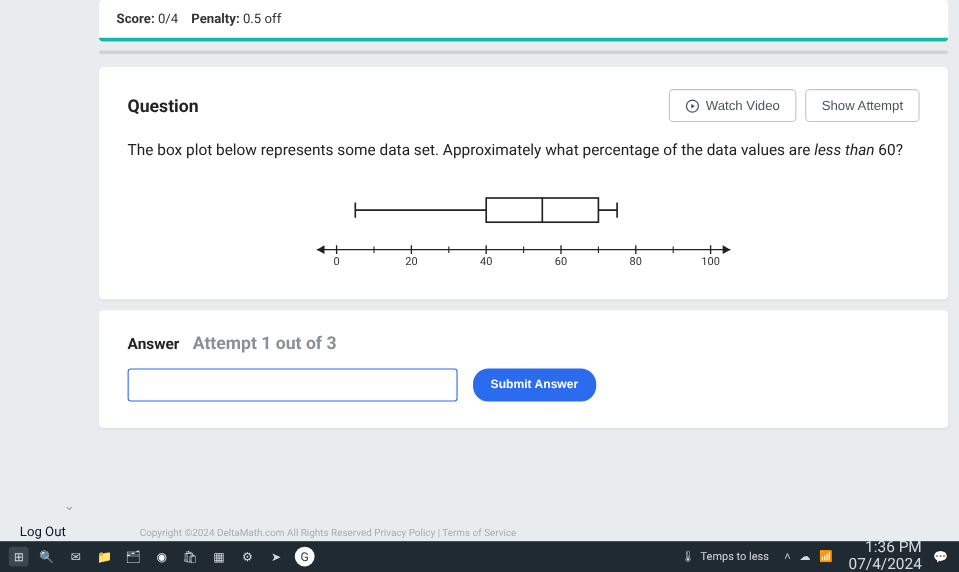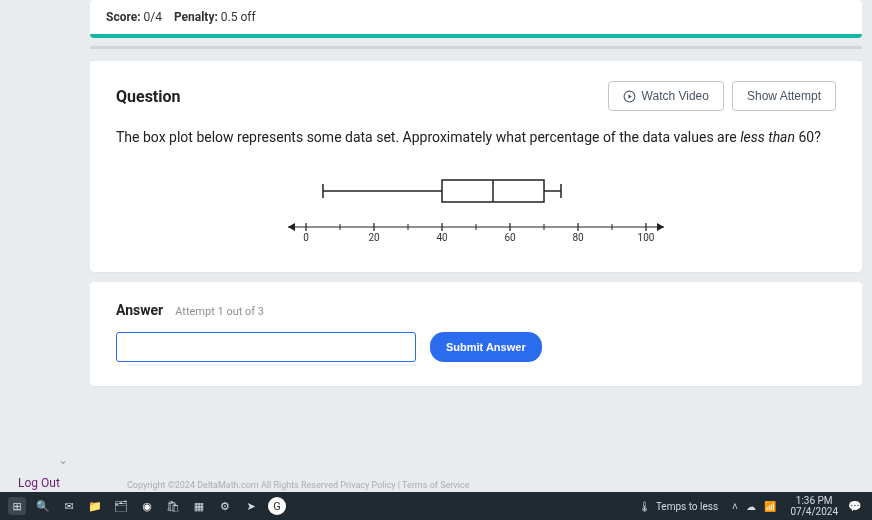--- a/index.html
+++ b/index.html
@@ -75,21 +75,21 @@
     justify-content: center;
     padding: 6px 0 4px 0;
   }
   .answer-card .ans-header {
     display: flex;
     align-items: flex-end;
     gap: 12px;
     margin-bottom: 14px;
   }
   .ans-title { font-size: 14px; font-weight: 700; color: #222; }
-  .ans-sub { font-size: 11px; color: #8a9097; }
+  .ans-sub { font-size: 16px; color: #8a9097; font-weight: bold; }
   .ans-row { display: flex; align-items: center; gap: 14px; }
   .ans-input {
     flex: 0 0 300px;
     height: 30px;
     border: 1.5px solid #2b6bed;
     border-radius: 3px;
     padding: 0 10px;
     font-size: 13px;
     outline: none;
     background: #fff;
@@ -111,21 +111,21 @@
     top: 453px;
     color: #9aa1a8;
     font-size: 12px;
     cursor: pointer;
   }
   .logout {
     position: absolute;
     left: 18px;
     bottom: 30px;
     font-size: 12px;
-    color: #701a75;
+    color: #0f172a;
     cursor: pointer;
   }
   .footer-text {
     position: absolute;
     left: 127px;
     bottom: 30px;
     font-size: 9px;
     color: #a7adb3;
   }
   
@@ -150,21 +150,21 @@
     justify-content: center;
     font-size: 11px;
   }
   .tb-pill {
     display: inline-flex;
     align-items: center;
     gap: 5px;
     padding: 2px 6px;
     border-radius: 3px;
   }
-  .clock { text-align: center; line-height: 1.1; font-size: 10px; margin-left:6px;}
+  .clock { text-align: right; line-height: 1.1; font-size: 14px; margin-left:6px;}
 </style>
 </head>
 <body>
 
 <div class="page">
   <div class="score-bar">
     <b>Score:</b>
     <span>0/4</span>
     &nbsp;&nbsp;
     <b>Penalty:</b>

